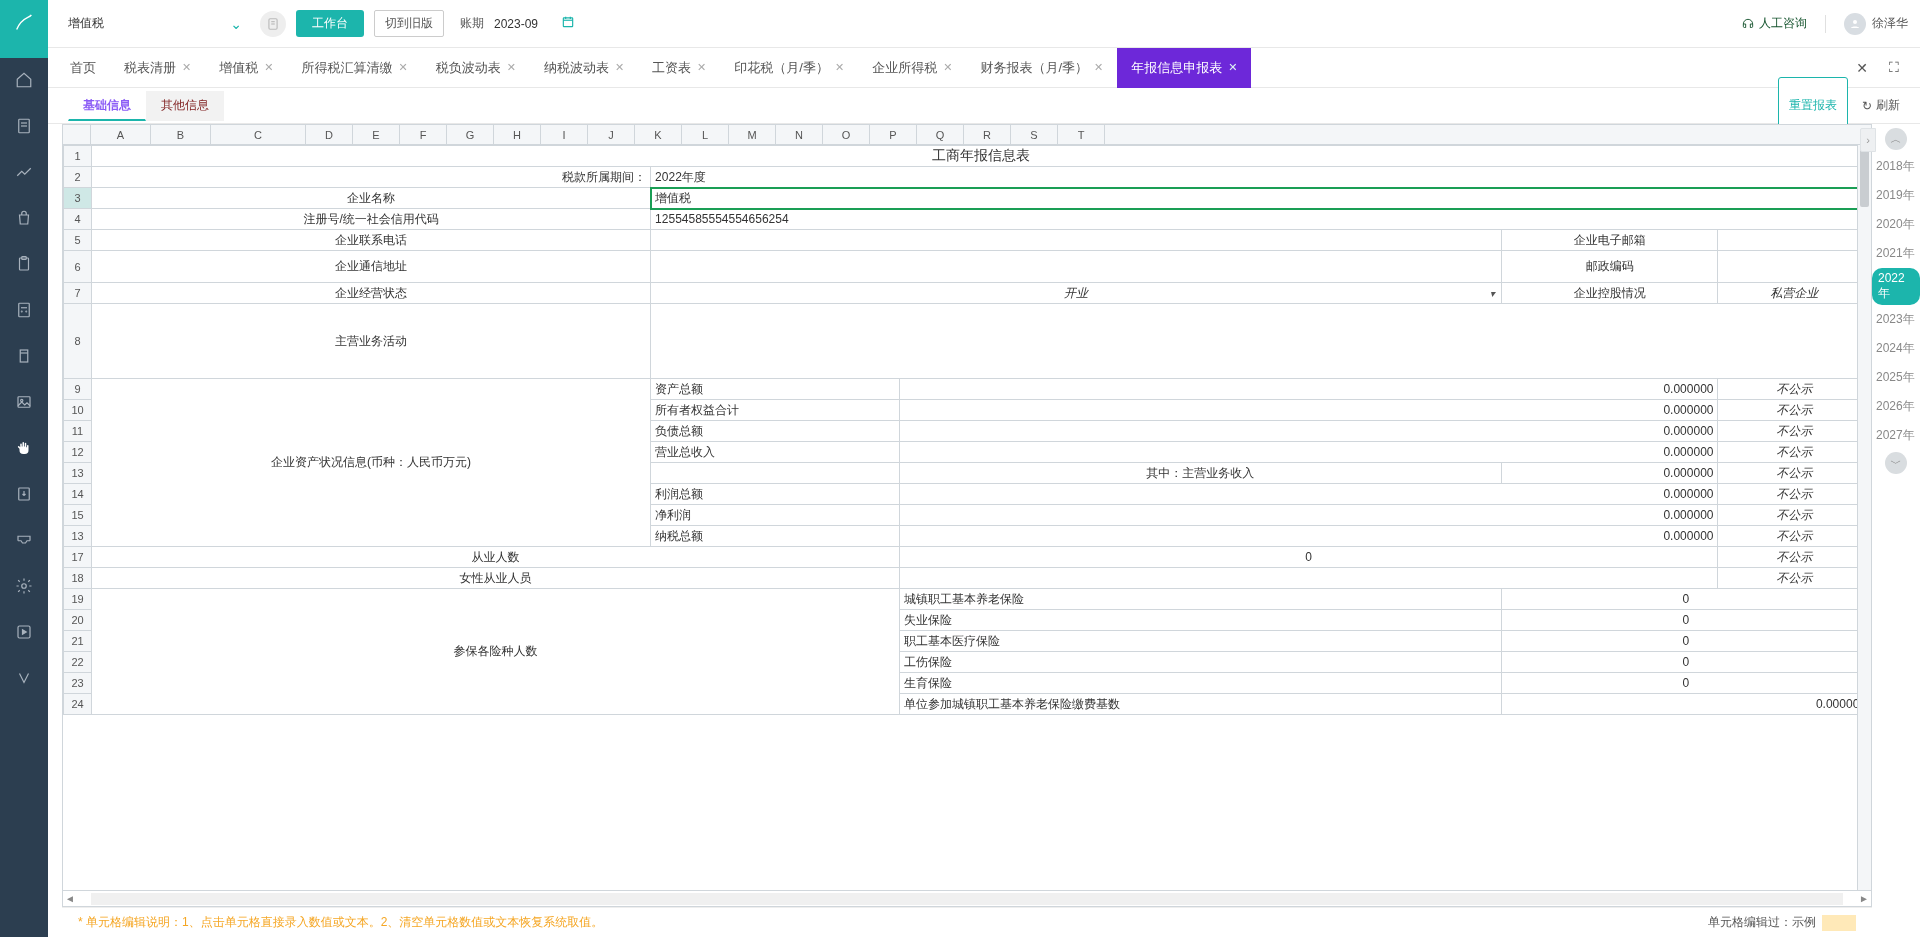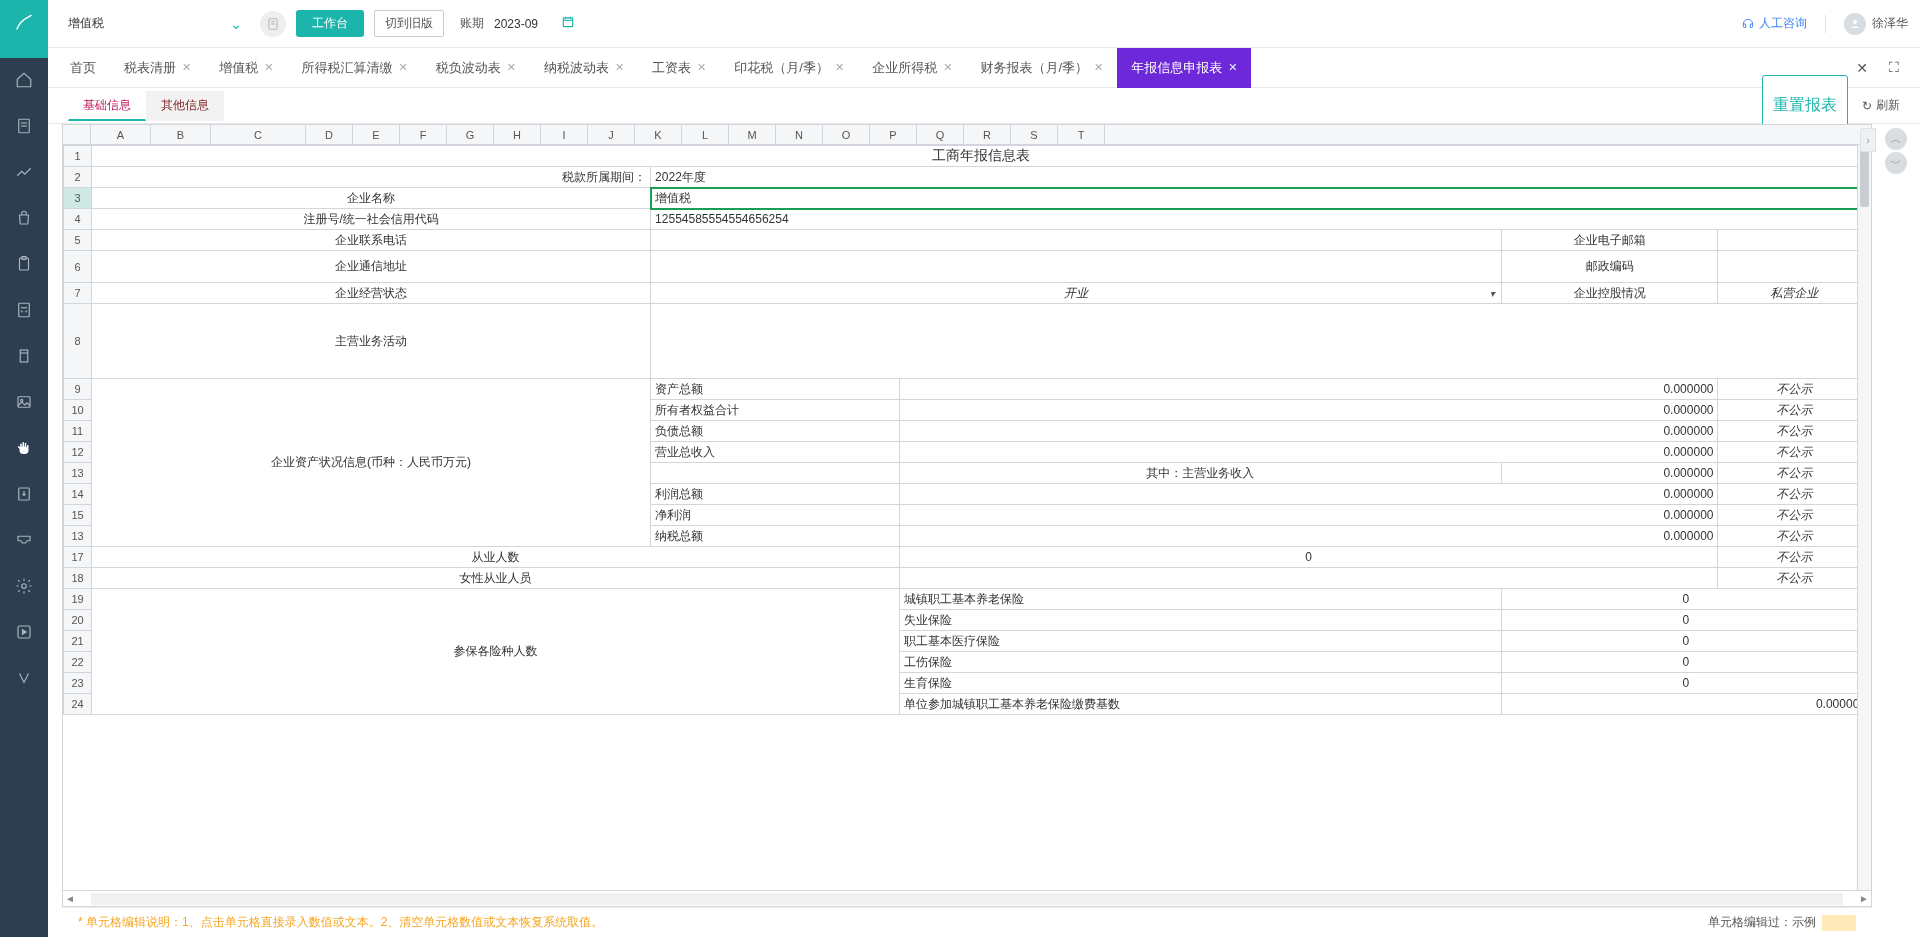--- a/index.html
+++ b/index.html
@@ -20,42 +20,42 @@
 .header { height: 48px; background: #fff; border-bottom: 1px solid #e8e8e8; display: flex; align-items: center; padding: 0 12px; gap: 10px; }
 .header .company-select { width: 190px; height: 28px; display: flex; align-items: center; justify-content: space-between; padding: 0 8px; color: #333; cursor: pointer; }
 .header .company-select .caret { color: #1cb5ac; font-size: 14px; }
 .header .round-btn { width: 26px; height: 26px; border-radius: 50%; background: #eee; display: flex; align-items: center; justify-content: center; color: #bbb; cursor: pointer; }
 .header .btn-teal { background: #1cb5ac; color: #fff; padding: 5px 16px; border-radius: 3px; border: none; cursor: pointer; font-size: 12px; }
 .header .btn-outline { background: #fff; border: 1px solid #ccc; color: #555; padding: 4px 10px; border-radius: 2px; cursor: pointer; font-size: 12px; }
 .header .period-label { color: #555; margin-left: 6px; }
 .header .period-value { color: #333; margin-right: 13px; }
 .header .cal-icon { color: #1cb5ac; font-size: 13px; cursor: pointer; }
 .header .spacer { flex: 1; }
-.header .support { display: flex; align-items: center; gap: 4px; color: #3b82f6; cursor: pointer; }
+.header .support { display: flex; align-items: center; gap: 4px; color: #14532d; cursor: pointer; }
 .header .divider-v { width: 1px; height: 18px; background: #e0e0e0; margin: 0 8px; }
 .header .user { display: flex; align-items: center; gap: 6px; color: #555; cursor: pointer; }
 .header .avatar { width: 22px; height: 22px; border-radius: 50%; background: #d8dde2; display: inline-flex; align-items: center; justify-content: center; color: #fff; font-size: 12px; }
 
 
 .tabs { height: 40px; display: flex; align-items: center; padding: 0 8px; border-bottom: 1px solid #e8e8e8; gap: 0; }
 .tabs .tab { padding: 0 14px; height: 40px; display: flex; align-items: center; gap: 6px; color: #555; cursor: pointer; font-size: 13px; white-space: nowrap; }
 .tabs .tab .close { color: #aaa; font-size: 11px; }
 .tabs .tab.active { background: #6d28d9; color: #fff; }
 .tabs .tab.active .close { color: #dff5f3; }
 .tabs .tab-spacer { flex: 1; }
 .tabs .tab-end { display: flex; gap: 8px; padding-right: 6px; }
 .tabs .sq { width: 24px; height: 24px; display: flex; align-items: center; justify-content: center; color: #555; cursor: pointer; font-size: 14px; }
 
 
 .subtabs { height: 36px; display: flex; align-items: center; padding: 0 20px; border-bottom: 1px solid #e8e8e8; gap: 0; }
 .subtabs .subtab { padding: 0 14px; height: 30px; display: flex; align-items: center; color: #7f1d1d; cursor: pointer; font-size: 12px; border: 1px solid transparent; }
-.subtabs .subtab.active { color: #be185d; border-bottom: 2px solid #1cb5ac; background: #fff; }
+.subtabs .subtab.active { color: #8b5cf6; border-bottom: 2px solid #1cb5ac; background: #fff; font-weight: bold; }
 .subtabs .subtab.inactive { background: #f2f2f2; }
 .subtabs .sub-spacer { flex: 1; }
-.subtabs .btn-reset { border: 1px solid #1cb5ac; color: #1cb5ac; background: #fff; padding: 19px 10px; border-radius: 3px; cursor: pointer; font-size: 16px; }
+.subtabs .btn-reset { border: 1px solid #1cb5ac; color: #1cb5ac; background: #fff; padding: 19px 10px; border-radius: 3px; cursor: pointer; font-size: 12px; }
 .subtabs .btn-refresh { color: #555; display: flex; align-items: center; gap: 4px; cursor: pointer; margin-left: 14px; font-size: 12px; }
 
 
 .content { flex: 1; display: flex; min-height: 0; }
 .sheet-wrap { flex: 1; padding: 0 0 0 14px; display: flex; flex-direction: column; min-width: 0; }
 .year-rail-outer { width: 48px; position: relative; display: flex; flex-direction: column; align-items: center; padding-top: 4px; gap: 2px; }
 .year-rail-outer .rail-collapse { width: 16px; height: 24px; background: #eef0f2; border: 1px solid #dfe3e6; border-radius: 2px 0 0 2px; color: #999; font-size: 11px; display: flex; align-items: center; justify-content: center; cursor: pointer; position: absolute; left: -12px; top: 4px; }
 .year-rail-outer .rail-btn { width: 22px; height: 22px; border-radius: 50%; background: #d9dde0; color: #888; display: flex; align-items: center; justify-content: center; cursor: pointer; font-size: 11px; }
 .year-rail-outer .year-item { font-size: 12px; color: #888; padding: 6px 4px; cursor: pointer; }
 .year-rail-outer .year-item.active { background: #1cb5ac; color: #fff; border-radius: 10px; padding: 3px 6px; }
@@ -484,17 +484,29 @@
           <span class="note">* 单元格编辑说明：1、点击单元格直接录入数值或文本。2、清空单元格数值或文本恢复系统取值。</span>
           <div class="spacer"></div>
           <span class="legend-label">单元格编辑过：示例</span>
           <span class="legend-box"></span>
         </div>
       </div>
 
       <div class="year-rail-outer">
         <div class="rail-collapse">›</div>
         <div class="rail-btn">︿</div>
+        <div id="year-list">
+            <div class="year-item">2018年</div>
+            <div class="year-item">2019年</div>
+            <div class="year-item">2020年</div>
+            <div class="year-item">2021年</div>
+            <div class="year-item active">2022年</div>
+            <div class="year-item">2023年</div>
+            <div class="year-item">2024年</div>
+            <div class="year-item">2025年</div>
+            <div class="year-item">2026年</div>
+            <div class="year-item">2027年</div>
+          </div>
         <div class="rail-btn">﹀</div>
       </div>
     </div>
   </div>
 </div>
 
 </body></html>

